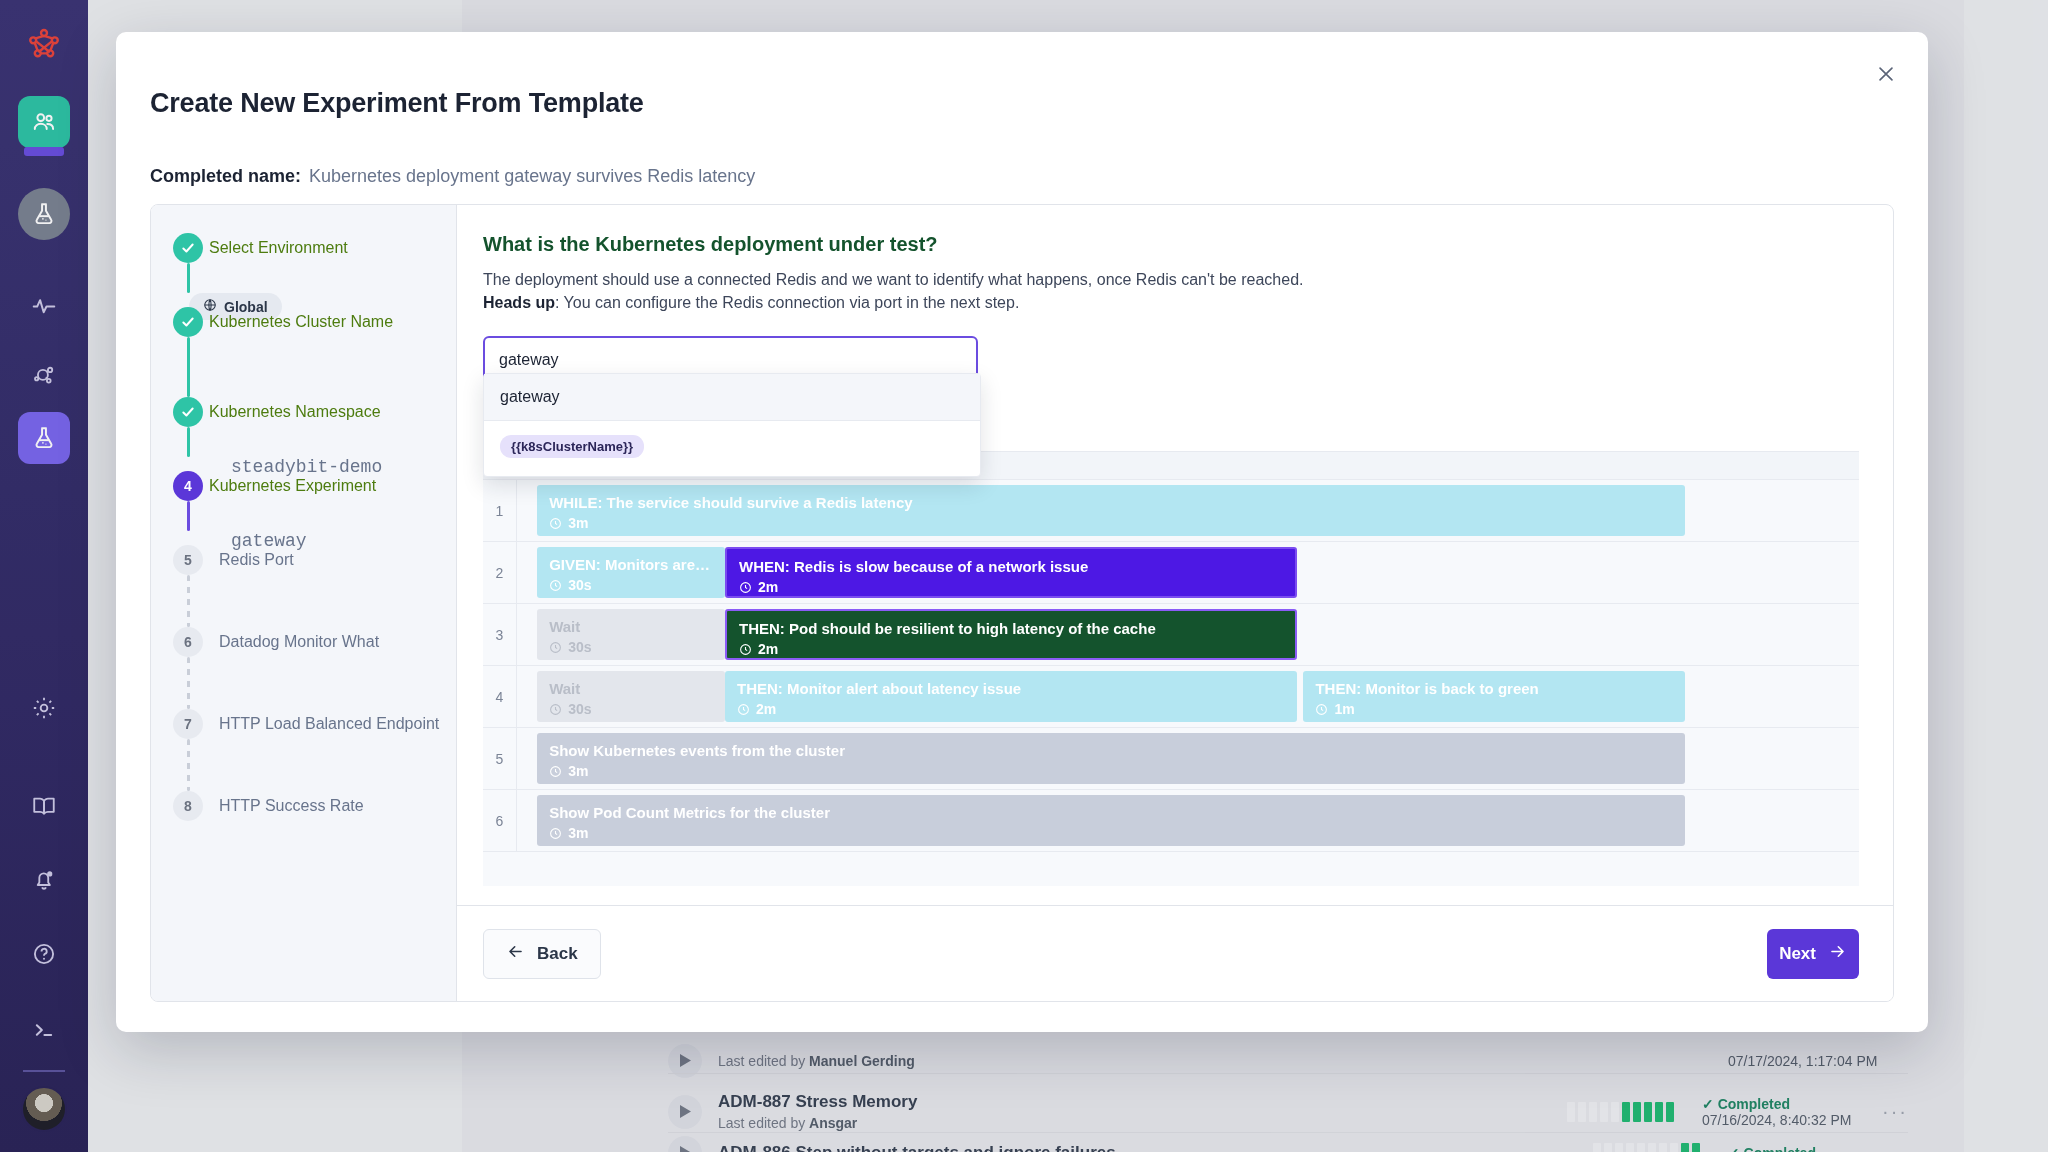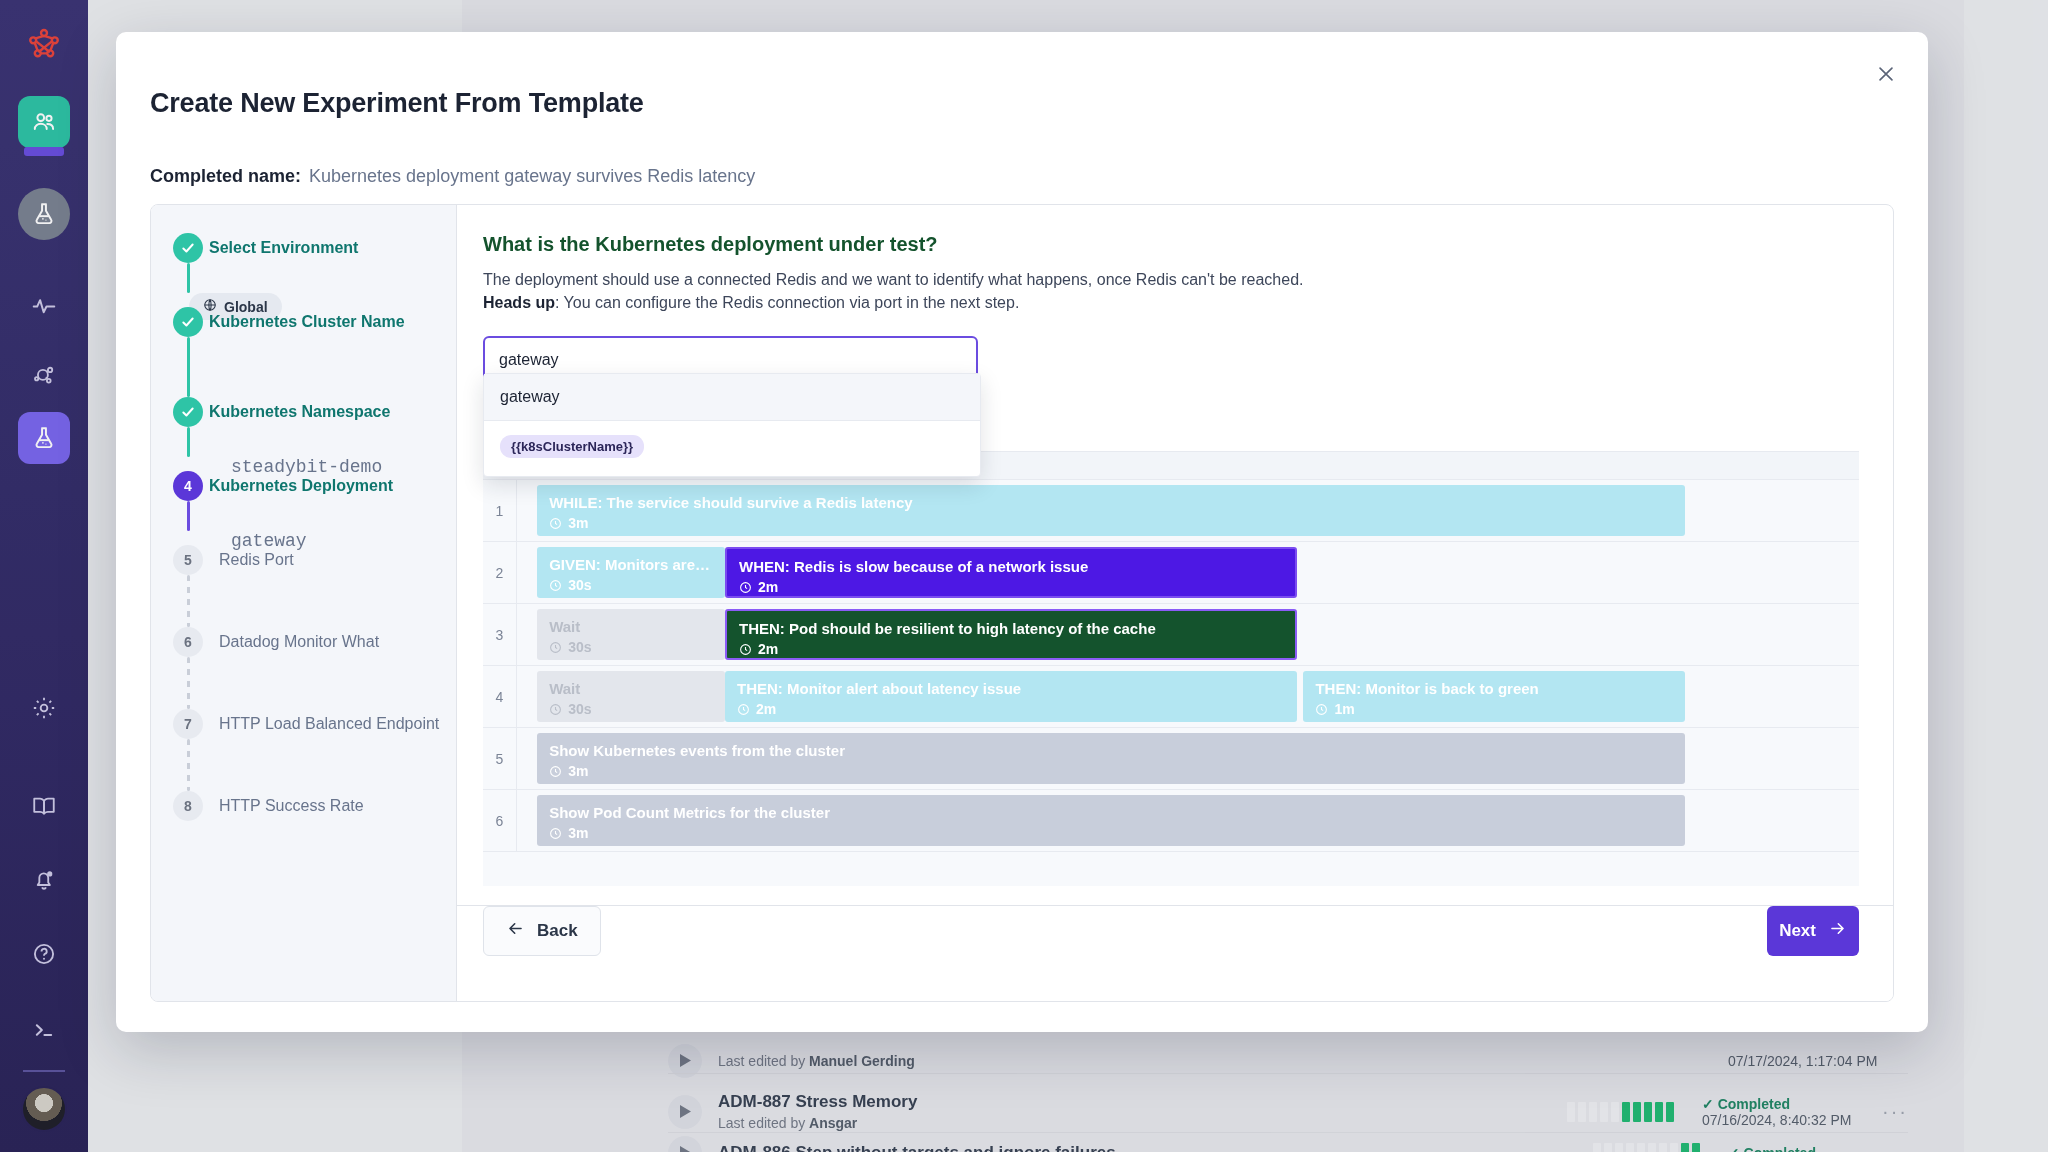--- a/index.html
+++ b/index.html
@@ -109,21 +109,21 @@
   }
   .step { display: flex; align-items: flex-start; padding: 0 0 0 22px; }
   .bullet {
     width: 30px; height: 30px; border-radius: 50%; flex: 0 0 30px;
     display: flex; align-items: center; justify-content: center;
     font-size: 14px; font-weight: bold; color: #6b7280; background: #e7eaf0;
   }
   .bullet.done { background: #2ec4a6; color: #fff; }
   .bullet.current { background: #5b37d8; color: #fff; }
   .step-label { margin-left: 16px; font-size: 16px; line-height: 30px; white-space: nowrap; }
-  .step-label.strong { font-weight: bold; color: #0f766e; margin-left: 6px; }
+  .step-label.strong { font-weight: normal; color: #4d7c0f; margin-left: 6px; }
   .step-label.muted  { color: #68748c; }
 
   .connector { display: flex; padding-left: 22px; }
   .connector .bar {
     width: 30px; flex: 0 0 30px; display: flex; justify-content: center;
   }
   .connector .bar span { width: 3px; border-radius: 2px; }
   .connector .bar span.green  { background: #2ec4a6; }
   .connector .bar span.purple { background: #6b4ce0; }
   .connector .bar span.dashed {
@@ -199,21 +199,21 @@
   .tl-step.grey .d    { color: #b9bec8; }
   .tl-step.purple     { background: #4d18e4; border: 2px solid #7b4cf0; }
   .tl-step.cyan       { background: #14532d; border: 2px solid #8b5cf6; }
   .tl-step.slate      { background: #c8cedb; }
   .tl-foot { height: 34px; background: #f7f9fc; }
 
   
   #wizard-footer {
     position: absolute; left: 0; right: 0; bottom: 0; height: 96px;
     border-top: 1px solid #e1e4ea; background: #fff;
-    display: flex; align-items: flex-start; justify-content: space-between;
+    display: flex; align-items: center; justify-content: space-between;
     padding: 0 34px 0 26px;
   }
   #back-button {
     height: 50px; padding: 0 22px; border: 1px solid #dfe3ea; border-radius: 6px;
     background: #fafbfd; color: #2b3648; font-size: 17px; font-weight: bold;
     display: inline-flex; align-items: center; gap: 12px; cursor: pointer;
     font-family: "Liberation Sans", sans-serif;
   }
   #next-button {
     height: 50px; padding: 0 12px; border: none; border-radius: 6px;
@@ -477,21 +477,21 @@
           <div class="bar">
               <span class="green"></span>
             </div>
           <div class="meta">
               <span class="mono">steadybit-demo</span>
             </div>
         </div>
 
         <div class="step">
           <div class="bullet current">4</div>
-          <div class="step-label strong">Kubernetes Deployment</div>
+          <div class="step-label strong">Kubernetes Experiment</div>
         </div>
         <div class="connector c-h-44">
           <div class="bar">
               <span class="purple"></span>
             </div>
           <div class="meta">
               <span class="mono">gateway</span>
             </div>
         </div>
 

